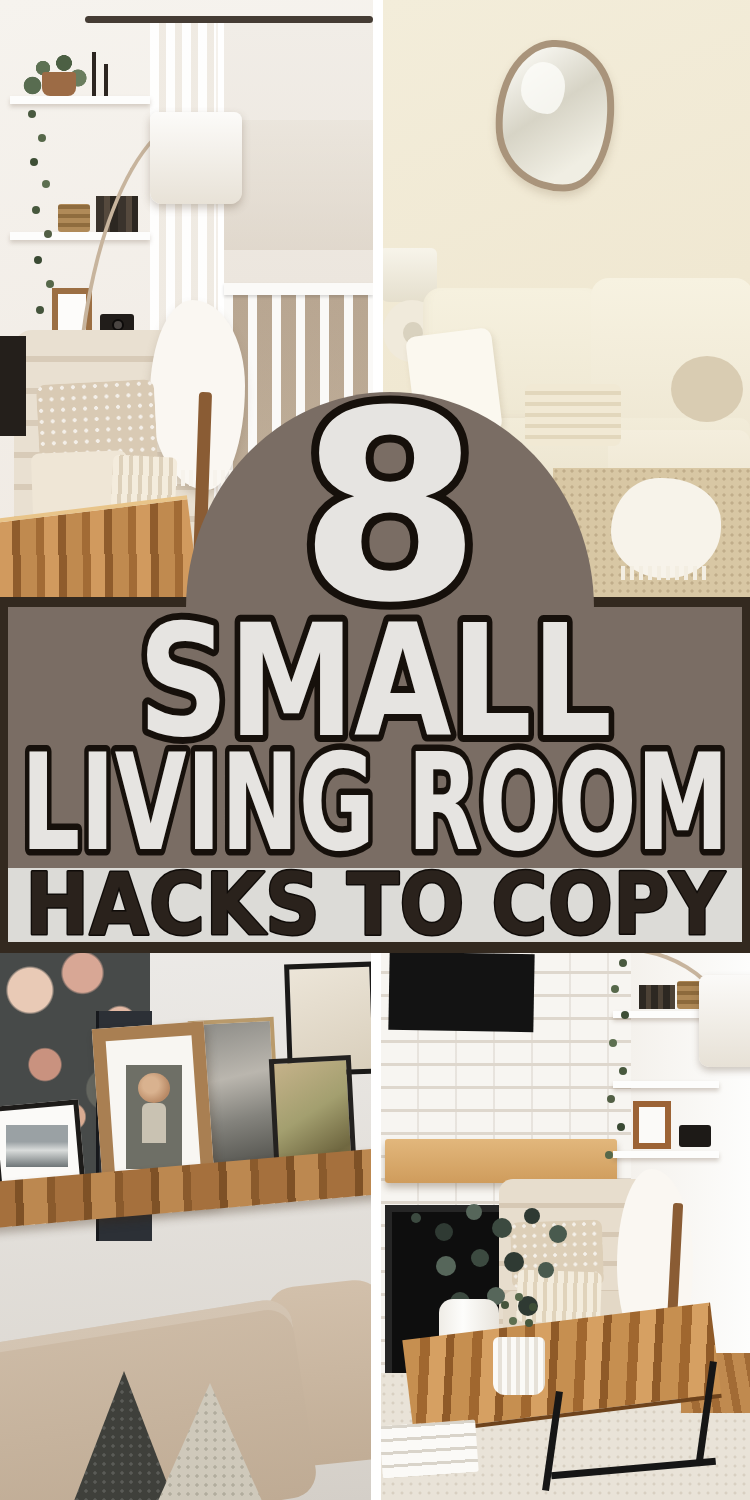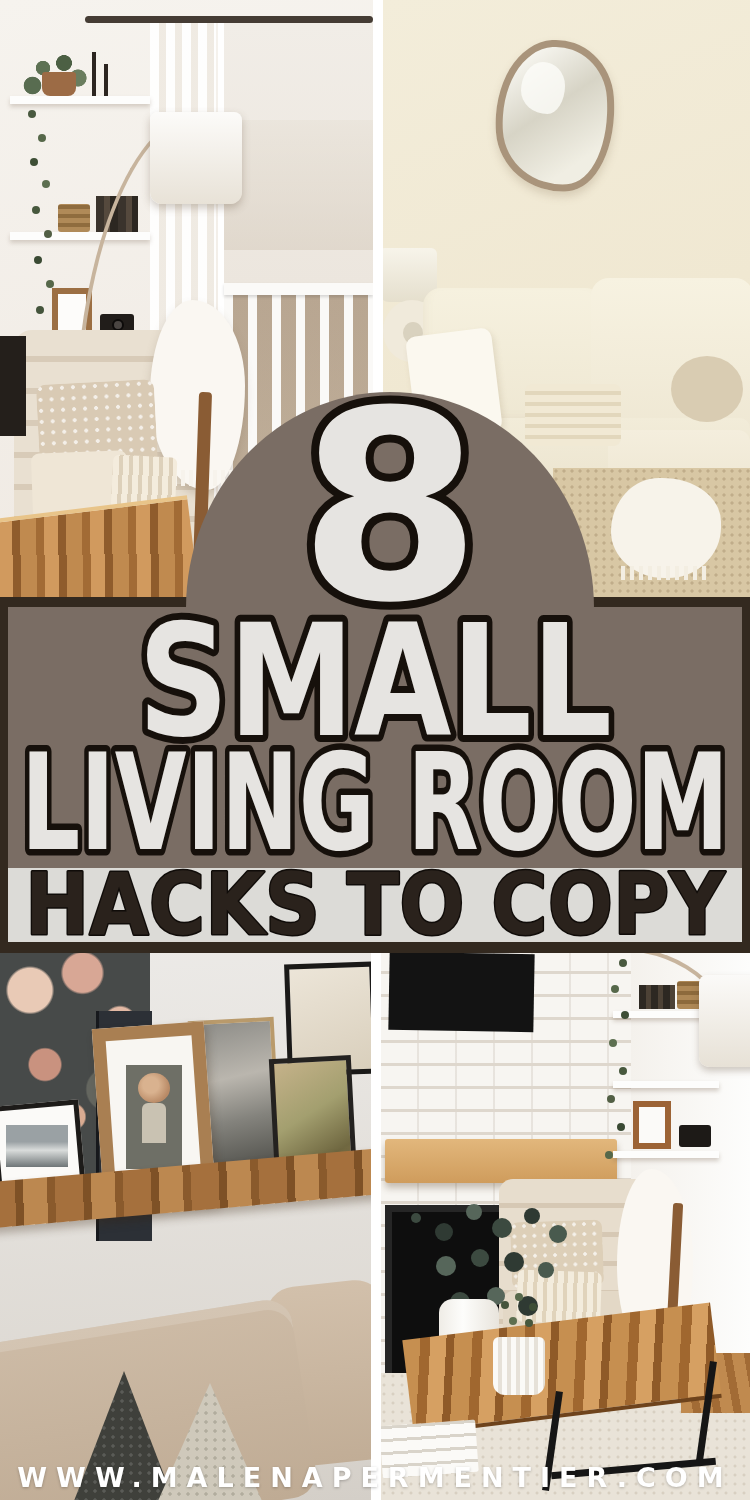--- a/index.html
+++ b/index.html
@@ -265,14 +265,13 @@
     <div class="vase4"></div>
     <div class="table4"></div>
     <div class="tleg-a"></div>
     <div class="tleg-b"></div>
     <div class="tleg-bar"></div>
     <div class="pot4"></div>
     <div class="plantlet"></div>
     <div class="books4"></div>
   </div>
 
-  <div class="site-url">WWW.MALENAPERMENTIER.COM</div>
 </div>
 
 </body></html>

